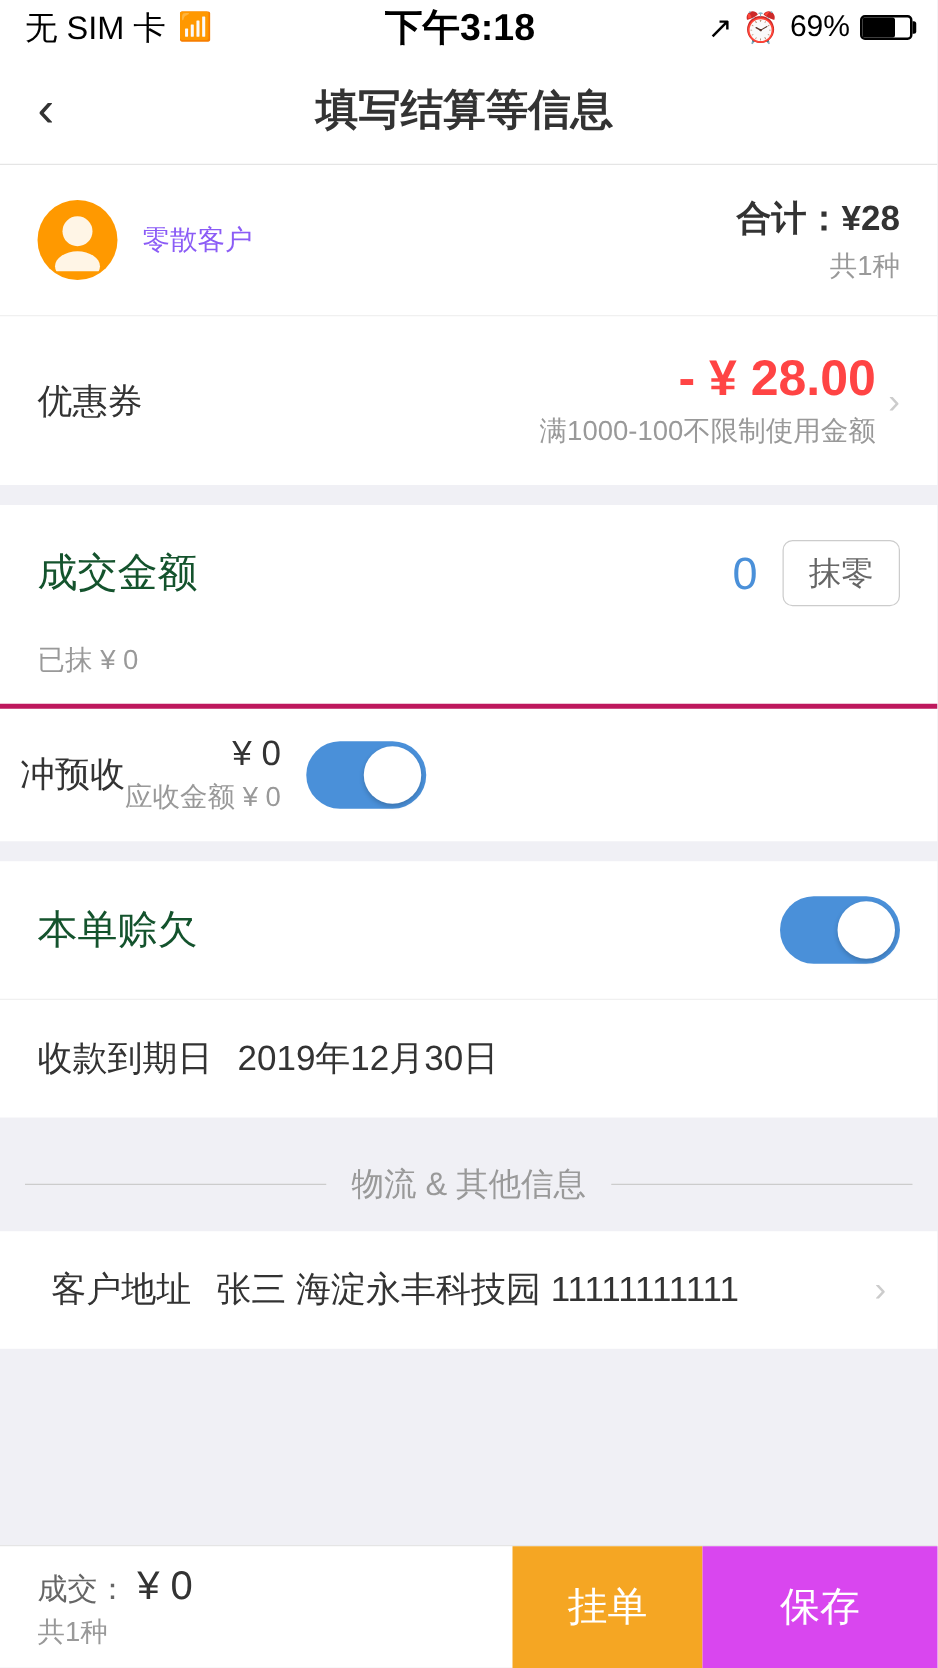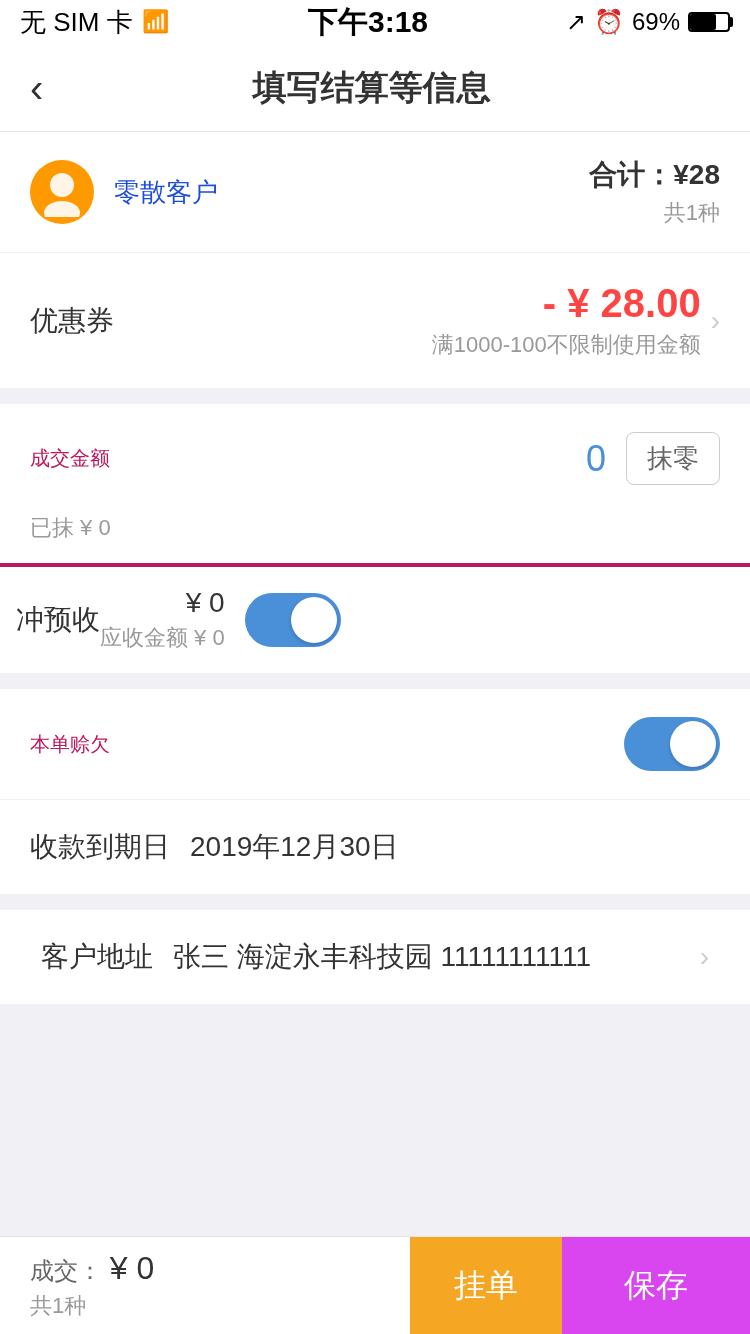--- a/index.html
+++ b/index.html
@@ -80,21 +80,21 @@
       justify-content: space-between;
     }
     .customer-left {
       display: flex; align-items: center; gap: 20px;
     }
     .avatar {
       width: 64px; height: 64px; border-radius: 50%; background: #f90;
       display: flex; align-items: center; justify-content: center; overflow: hidden;
     }
     .avatar-svg { width: 50px; height: 50px; }
-    .customer-name { font-size: 26px; color: #1d4ed8; }
+    .customer-name { font-size: 22px; color: #8b5cf6; }
     .customer-right { text-align: right; }
     .total-amount { font-size: 28px; color: #333; font-weight: bold; }
     .total-count { font-size: 22px; color: #999; margin-top: 4px; }
 
     
     .coupon-row {
       padding: 28px 30px;
       display: flex;
       align-items: center;
       justify-content: space-between;
@@ -106,21 +106,21 @@
     .coupon-desc { font-size: 22px; color: #999; margin-top: 4px; }
     .chevron-right { font-size: 28px; color: #ccc; }
 
     
     .deal-row {
       padding: 28px 30px;
       display: flex;
       align-items: center;
       justify-content: space-between;
     }
-    .deal-label { font-size: 20px; color: #be185d; }
+    .deal-label { font-size: 32px; color: #14532d; }
     .deal-right { display: flex; align-items: center; gap: 20px; }
     .deal-amount-input {
       font-size: 36px; color: #4a90d9; font-weight: 500;
       min-width: 40px; text-align: right;
       border: none; outline: none; background: transparent;
     }
     .round-zero-btn {
       border: 1px solid #ccc; border-radius: 8px;
       padding: 8px 20px; font-size: 26px; color: #666;
       background: #fff; cursor: pointer;
@@ -309,20 +309,25 @@
         <div class="toggle-knob"></div>
       </div>
     </div>
 
     <div class="due-date-row">
       <span class="due-date-label">收款到期日</span>
       <span class="due-date-value">2019年12月30日</span>
     </div>
   </div>
 
+  <div class="logistics-section">
+    <div class="logistics-line"></div>
+    <span class="logistics-text">物流 &amp; 其他信息</span>
+    <div class="logistics-line"></div>
+  </div>
 
   <div class="card">
     <div class="address-row">
       <span class="address-label">客户地址</span>
       <span class="address-value">张三 海淀永丰科技园 11111111111</span>
       <span class="chevron-right">›</span>
     </div>
   </div>
 
   <div style="height: 120px;"></div>

